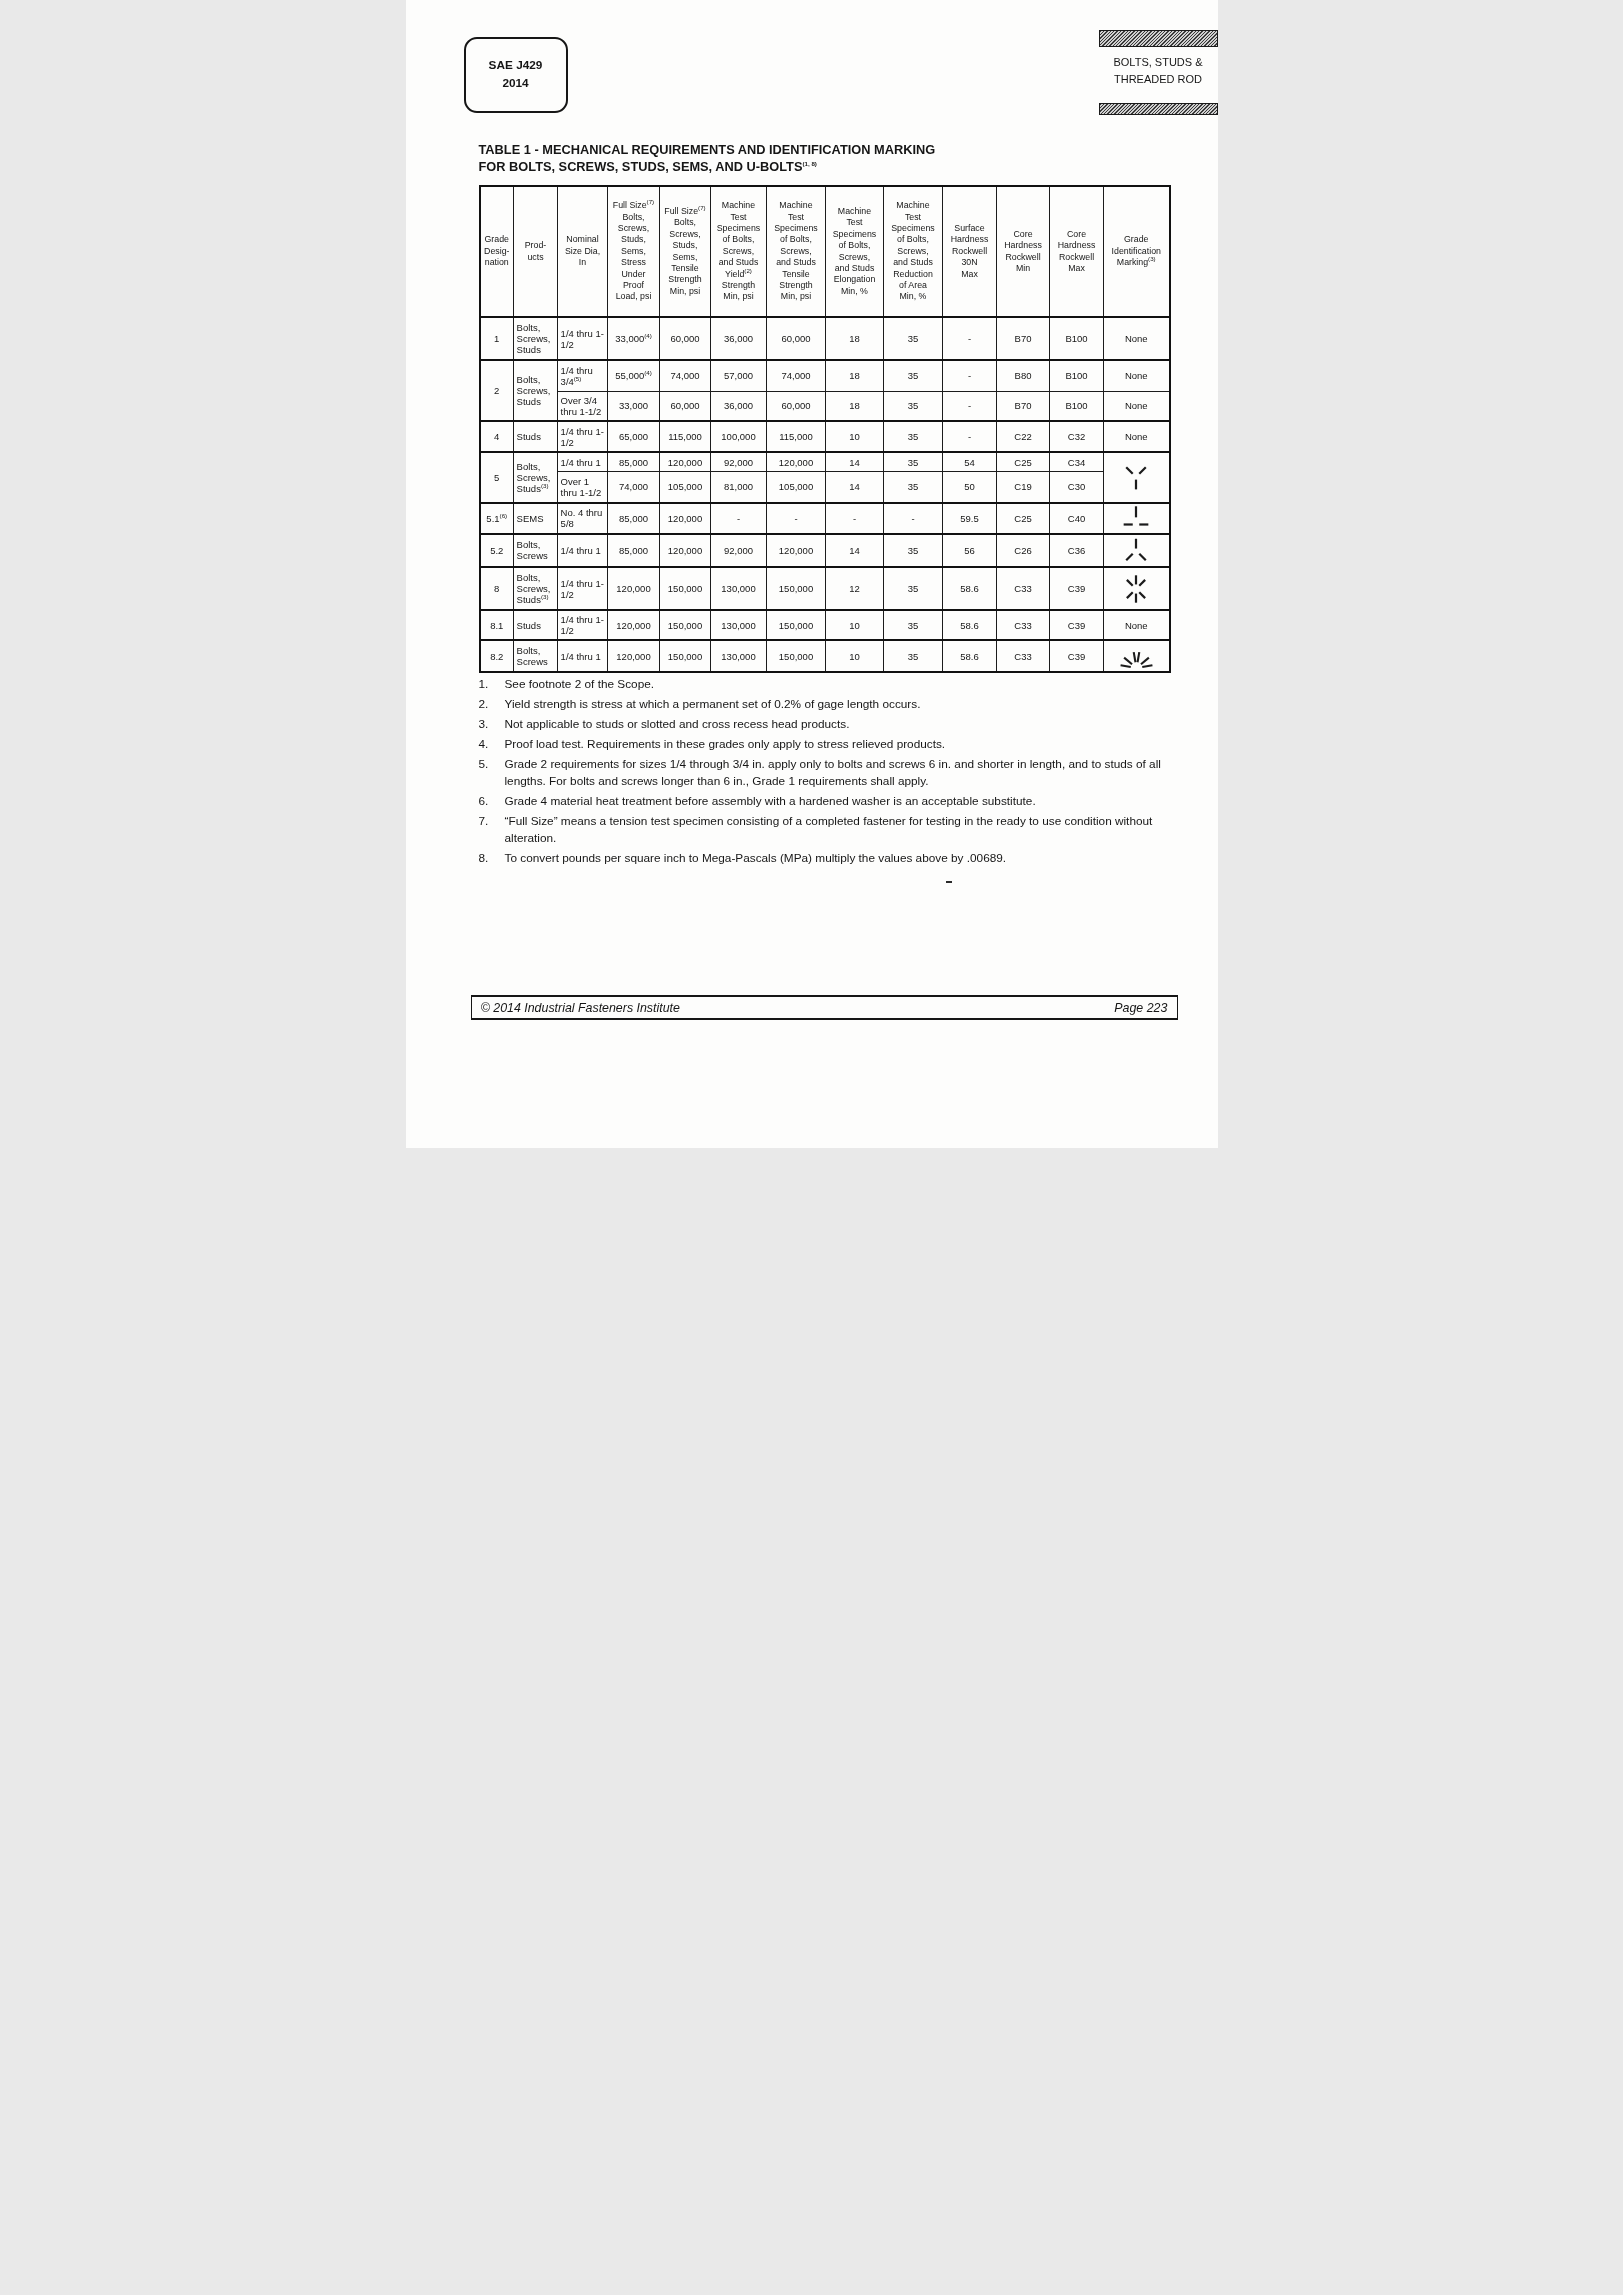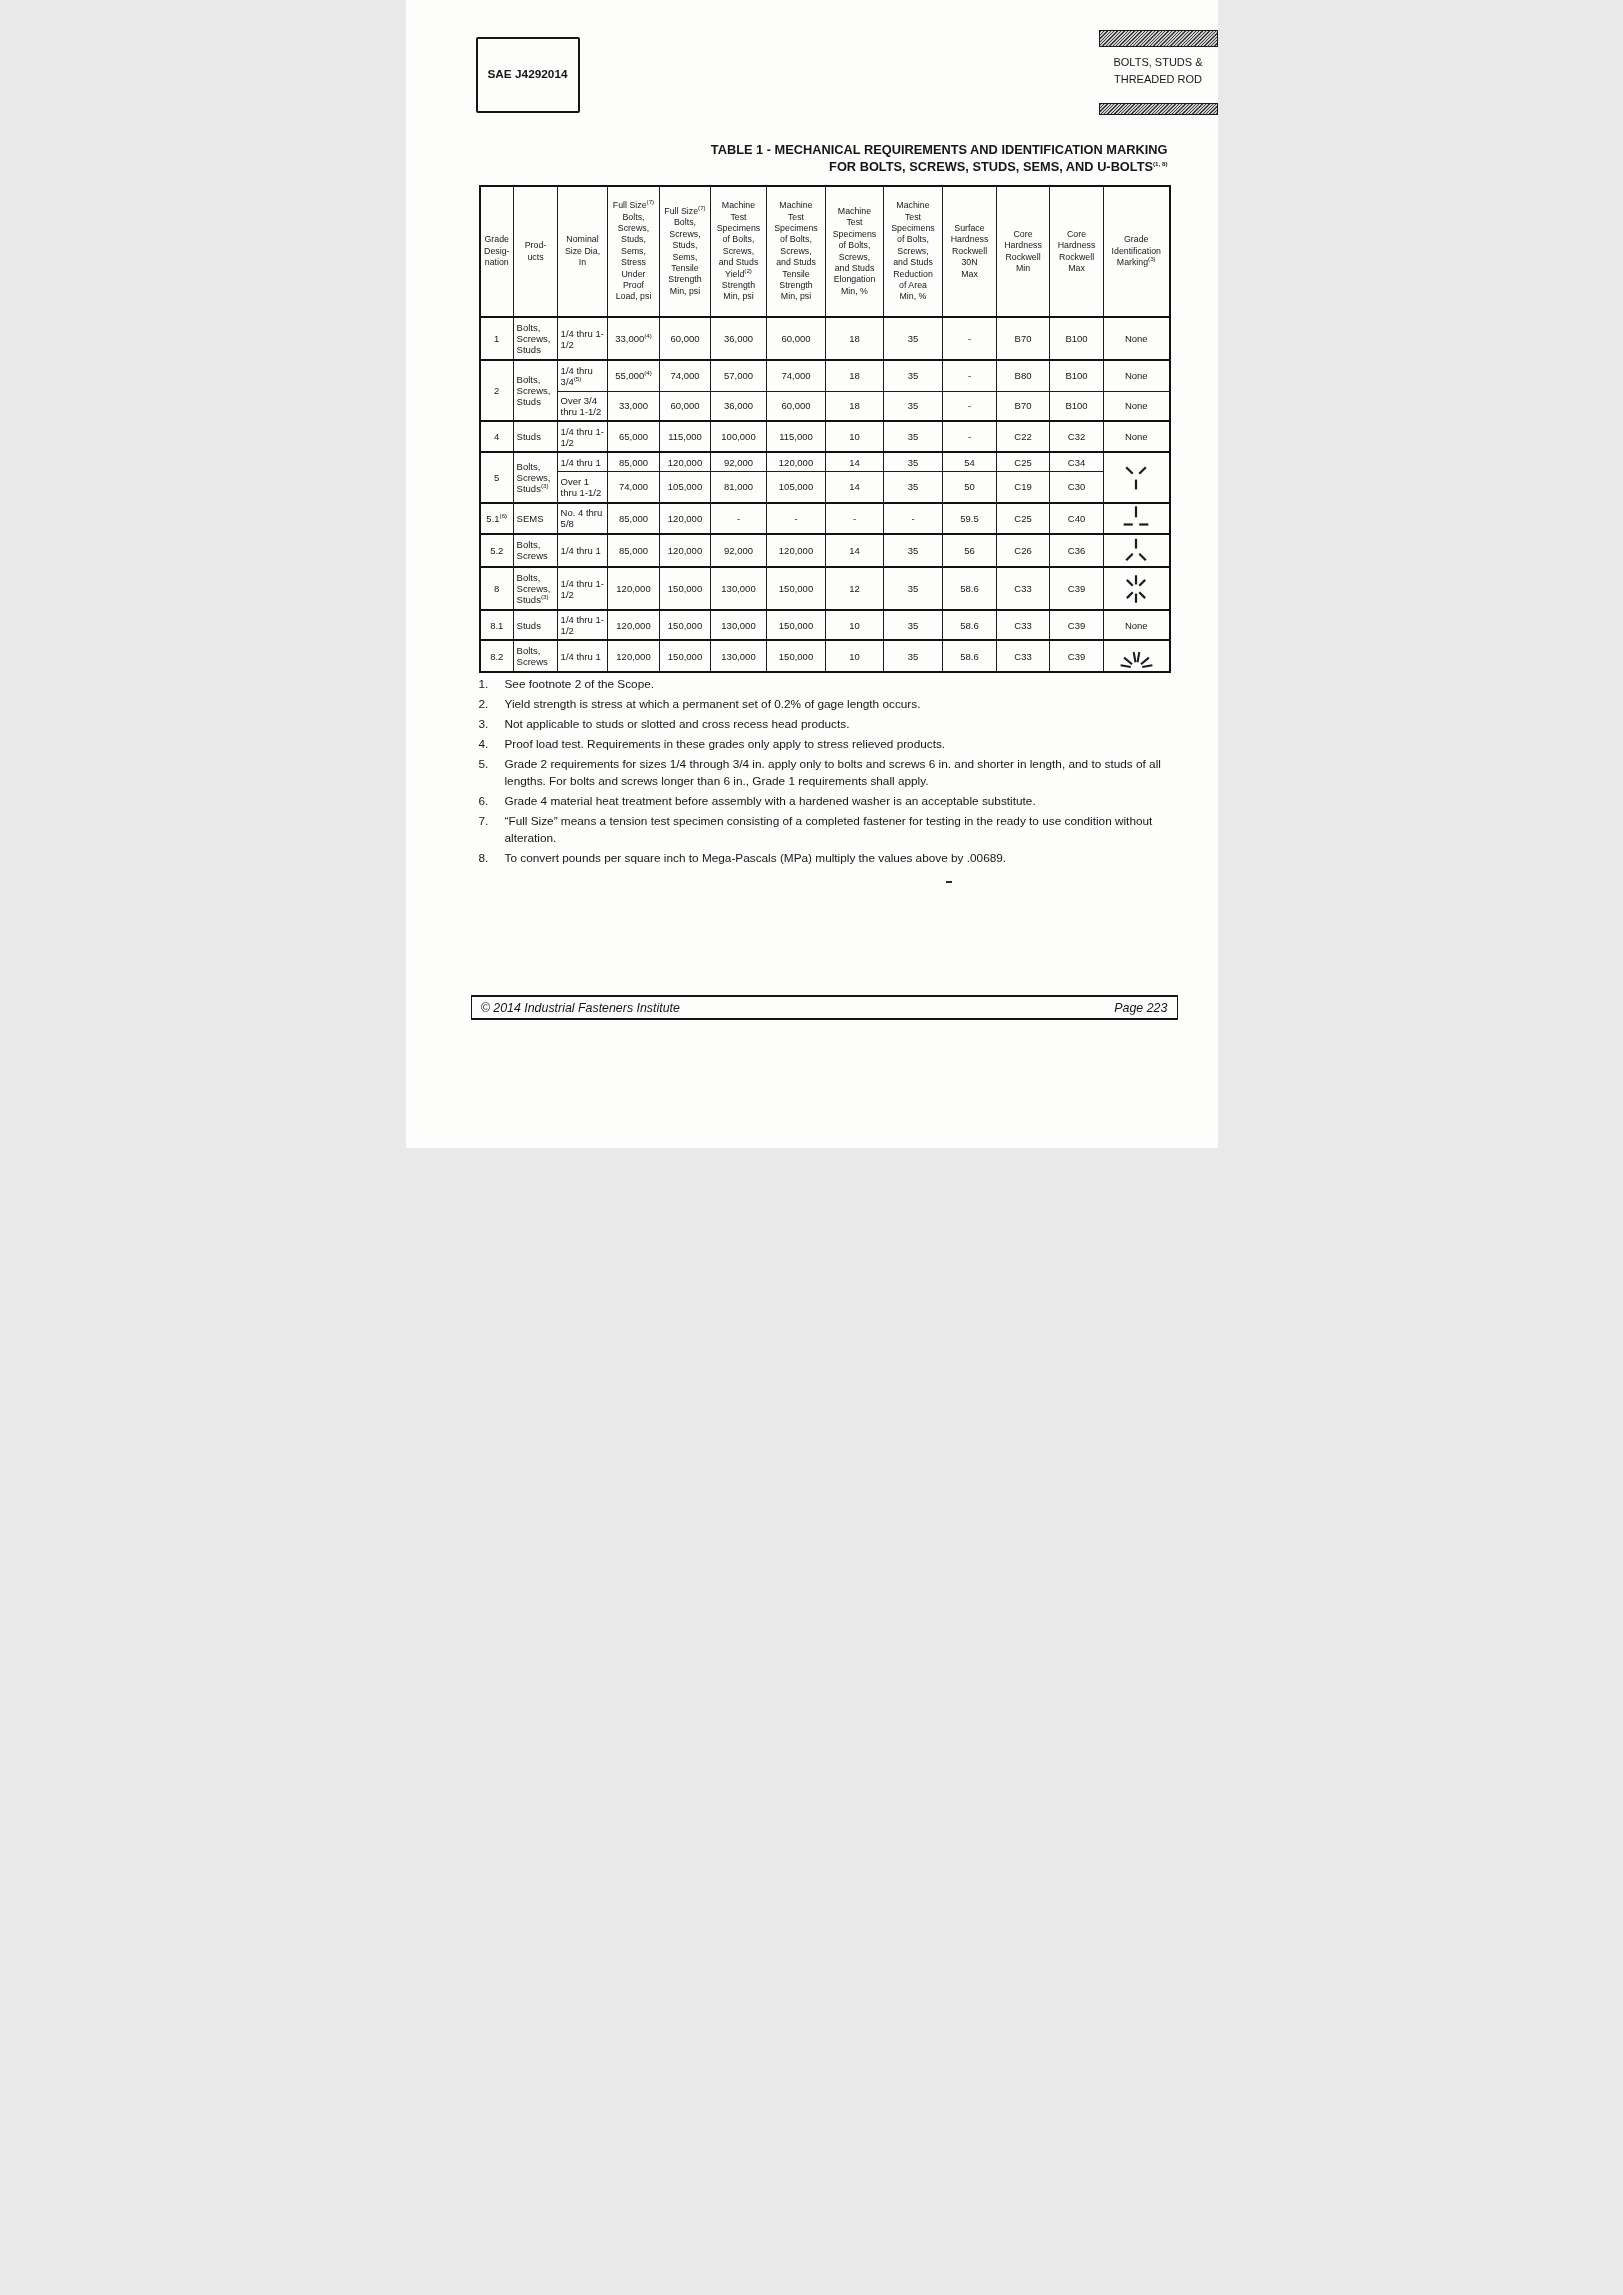--- a/index.html
+++ b/index.html
@@ -7,43 +7,43 @@
     position:relative;
     width:812px;height:1148px;
     margin:0 auto;
     background:#fdfdfc;
     font-family:"Liberation Sans", sans-serif;
     color:#161616;
     overflow:hidden;
   }
   
   .doc-code-box{
-    position:absolute;left:70px;top:37px;width:100px;height:72px;
-    border:2.3px solid #161616;border-radius:2px;
-    display:flex;justify-content:center;align-items:center;
+    position:absolute;left:58px;top:37px;width:100px;height:72px;
+    border:2.3px solid #161616;border-radius:13px;
+    display:flex;flex-direction:column;justify-content:center;align-items:center;
     font-weight:bold;font-size:11.8px;line-height:1.5;
   }
   .title-box{
     position:absolute;left:183px;top:31px;width:506px;height:82px;
     border:2.3px solid #161616;border-radius:13px;
     display:flex;flex-direction:column;justify-content:center;align-items:center;gap:5.9px;
     font-weight:bold;font-size:15px;letter-spacing:0.3px;
     box-sizing:border-box;
   }
   .category-block{position:absolute;left:693px;top:29.5px;width:119px;}
   .hatch-bar{
     height:15.7px;border:0.7px solid #1a1a1a;
     background:repeating-linear-gradient(135deg,#3a3a3a 0 1px,#cfcfcf 1px 2.4px);
   }
   .hatch-bar.bottom{position:absolute;top:73px;left:0;right:0;height:10.5px;}
   .category-text{margin-top:7.2px;text-align:center;font-size:11px;line-height:1.5;}
   
   .table-title{
     position:absolute;left:73px;top:141px;width:689px;
-    text-align:right;font-weight:bold;font-size:12.8px;line-height:17px;
+    text-align:left;font-weight:bold;font-size:12.8px;line-height:17px;
   }
   
   table.req{
     position:absolute;left:73px;top:185px;width:689px;
     border-collapse:collapse;table-layout:fixed;
     border:2px solid #111;
   }
   table.req th, table.req td{
     border:1.3px solid #1c1c1c;overflow:hidden;
   }

